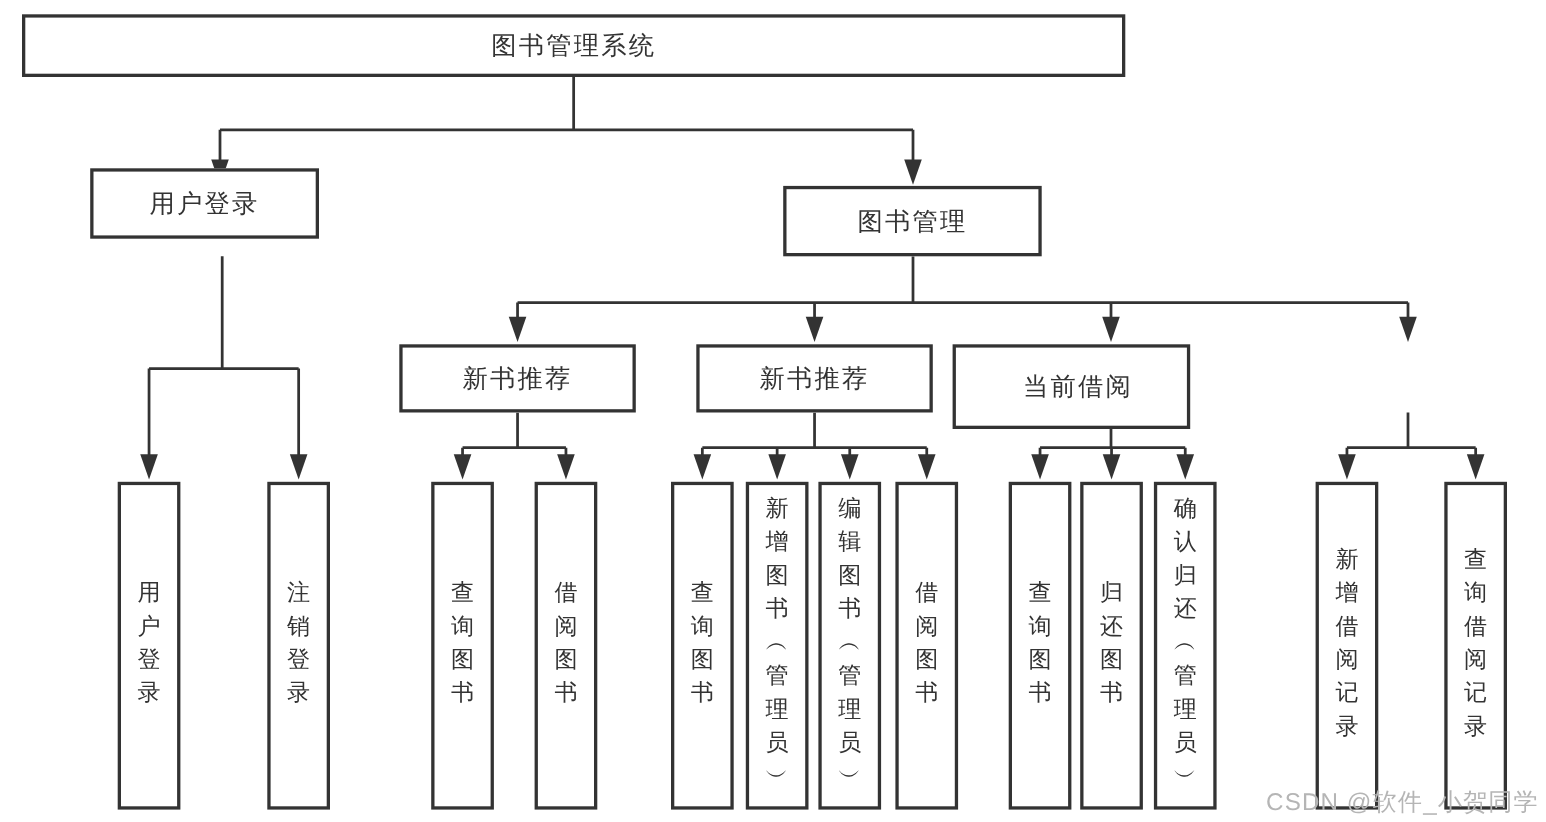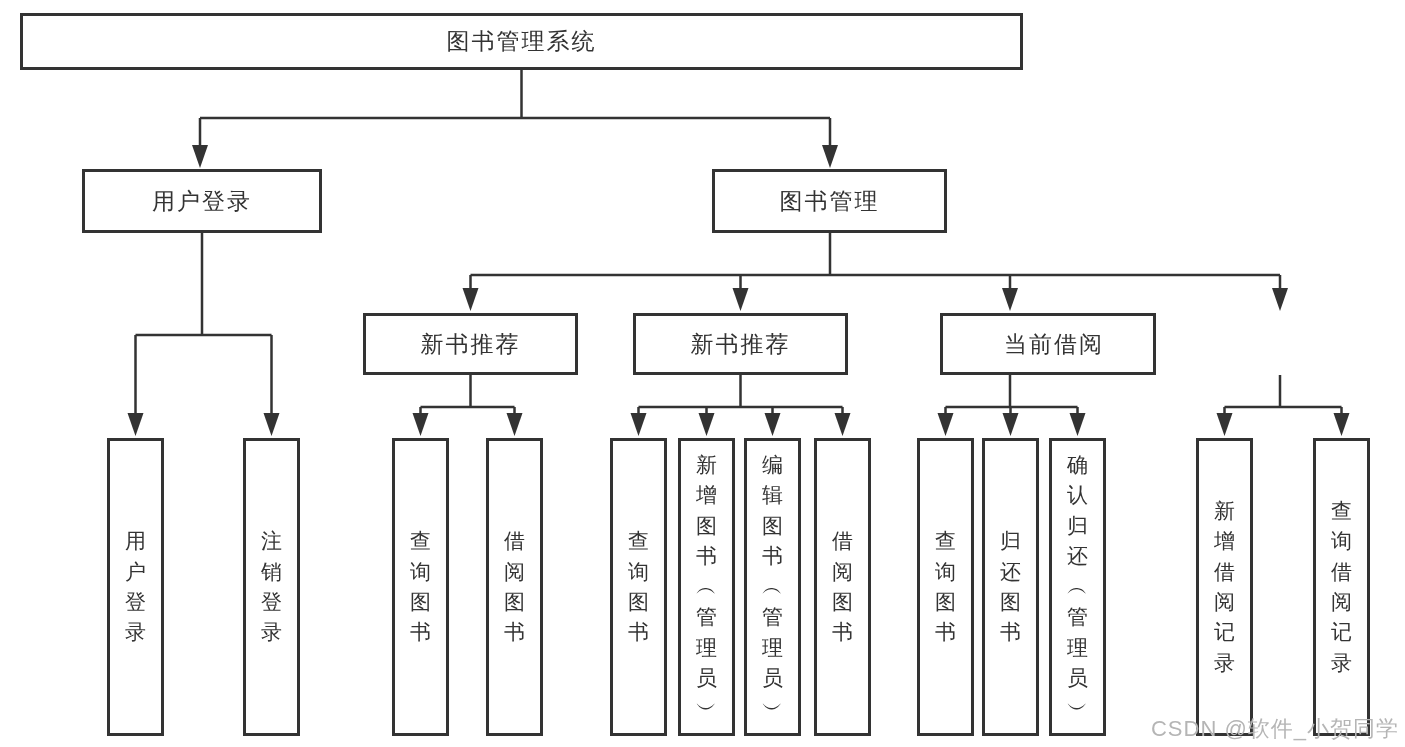--- a/index.html
+++ b/index.html
@@ -22,20 +22,21 @@
   .edge { stroke: var(--line); stroke-width: 2.5; fill: none; }
   .arrowhead { fill: var(--line); stroke: none; }
   .node {
     position: absolute;
     background: var(--box-bg);
     border: 3px solid var(--line);
     color: var(--text);
     display: flex;
     align-items: center;
     justify-content: center;
+    font-family: Liberation Mono, monospace;
   }
   .hlabel { font-size: 23px; letter-spacing: 2px; white-space: nowrap; }
   .vleaf { flex-direction: column; justify-content: center; }
   .vtext { font-size: 21px; text-align: center; }
   .vtext span { display: block; line-height: 1.45; text-align: center; }
   .watermark {
     position: absolute;
     top: 714px;
     right: 6px;
     font-size: 22px;
@@ -84,34 +85,34 @@
 
     <path class="edge" d="M1280 375 V407 M1224.5 407 H1341.5 M1224.5 407 V414 M1341.5 407 V414"></path>
     <polygon class="arrowhead" points="1216.5,413 1232.5,413 1224.5,436"></polygon>
     <polygon class="arrowhead" points="1333.5,413 1349.5,413 1341.5,436"></polygon>
   </svg>
 
   <div class="node" style="left:20px; top:13px; width:1003px; height:57px;">
     <span class="hlabel">图书管理系统</span>
   </div>
 
-  <div class="node" style="left:82px; top:169px; width:240px; height:64px;">
+  <div class="node" style="left:82px; top:153px; width:208px; height:64px;">
     <span class="hlabel">用户登录</span>
   </div>
   <div class="node" style="left:712px; top:169px; width:235px; height:64px;">
     <span class="hlabel">图书管理</span>
   </div>
 
   <div class="node" style="left:363px; top:313px; width:215px; height:62px;">
     <span class="hlabel">新书推荐</span>
   </div>
   <div class="node" style="left:633px; top:313px; width:215px; height:62px;">
     <span class="hlabel">新书推荐</span>
   </div>
-  <div class="node" style="left:940px; top:313px; width:216px; height:62px;padding-left:12px;">
+  <div class="node" style="left:866px; top:313px; width:216px; height:77px;padding-left:12px;">
     <span class="hlabel">当前借阅</span>
   </div>
 
   <div class="node vleaf" style="left:107px; top:438px; width:57px; height:298px;">
     <span class="vtext">
         <span>用</span>
         <span>户</span>
         <span>登</span>
         <span>录</span>
       </span>

